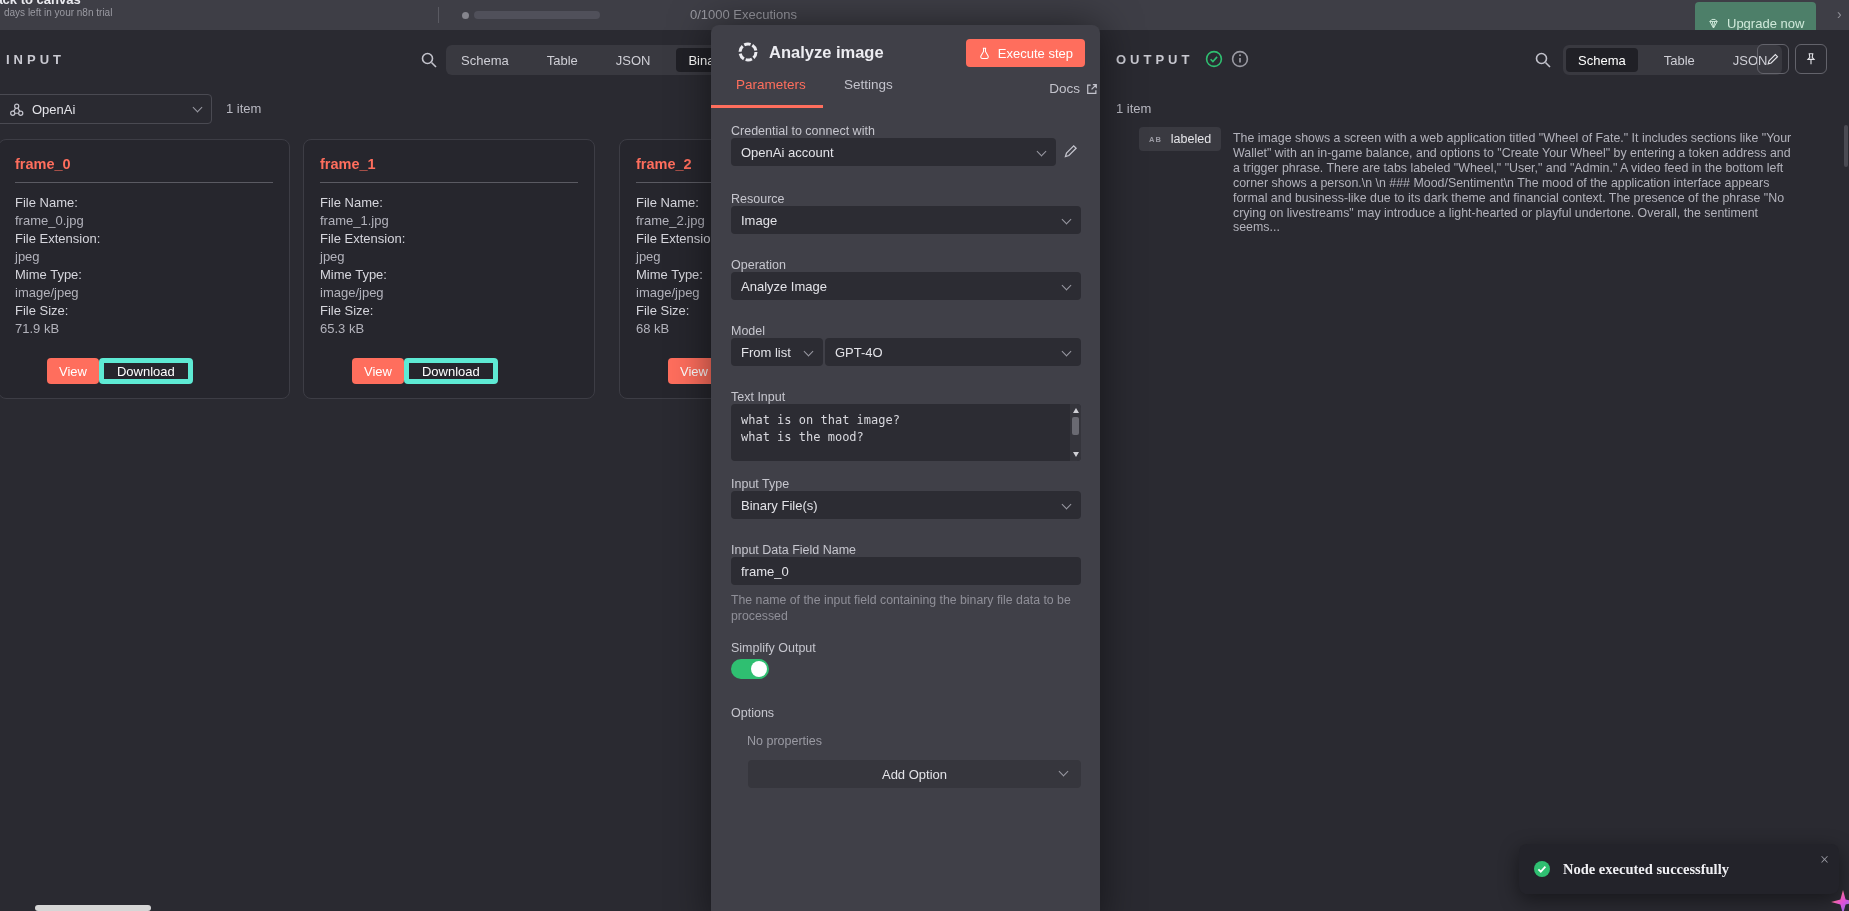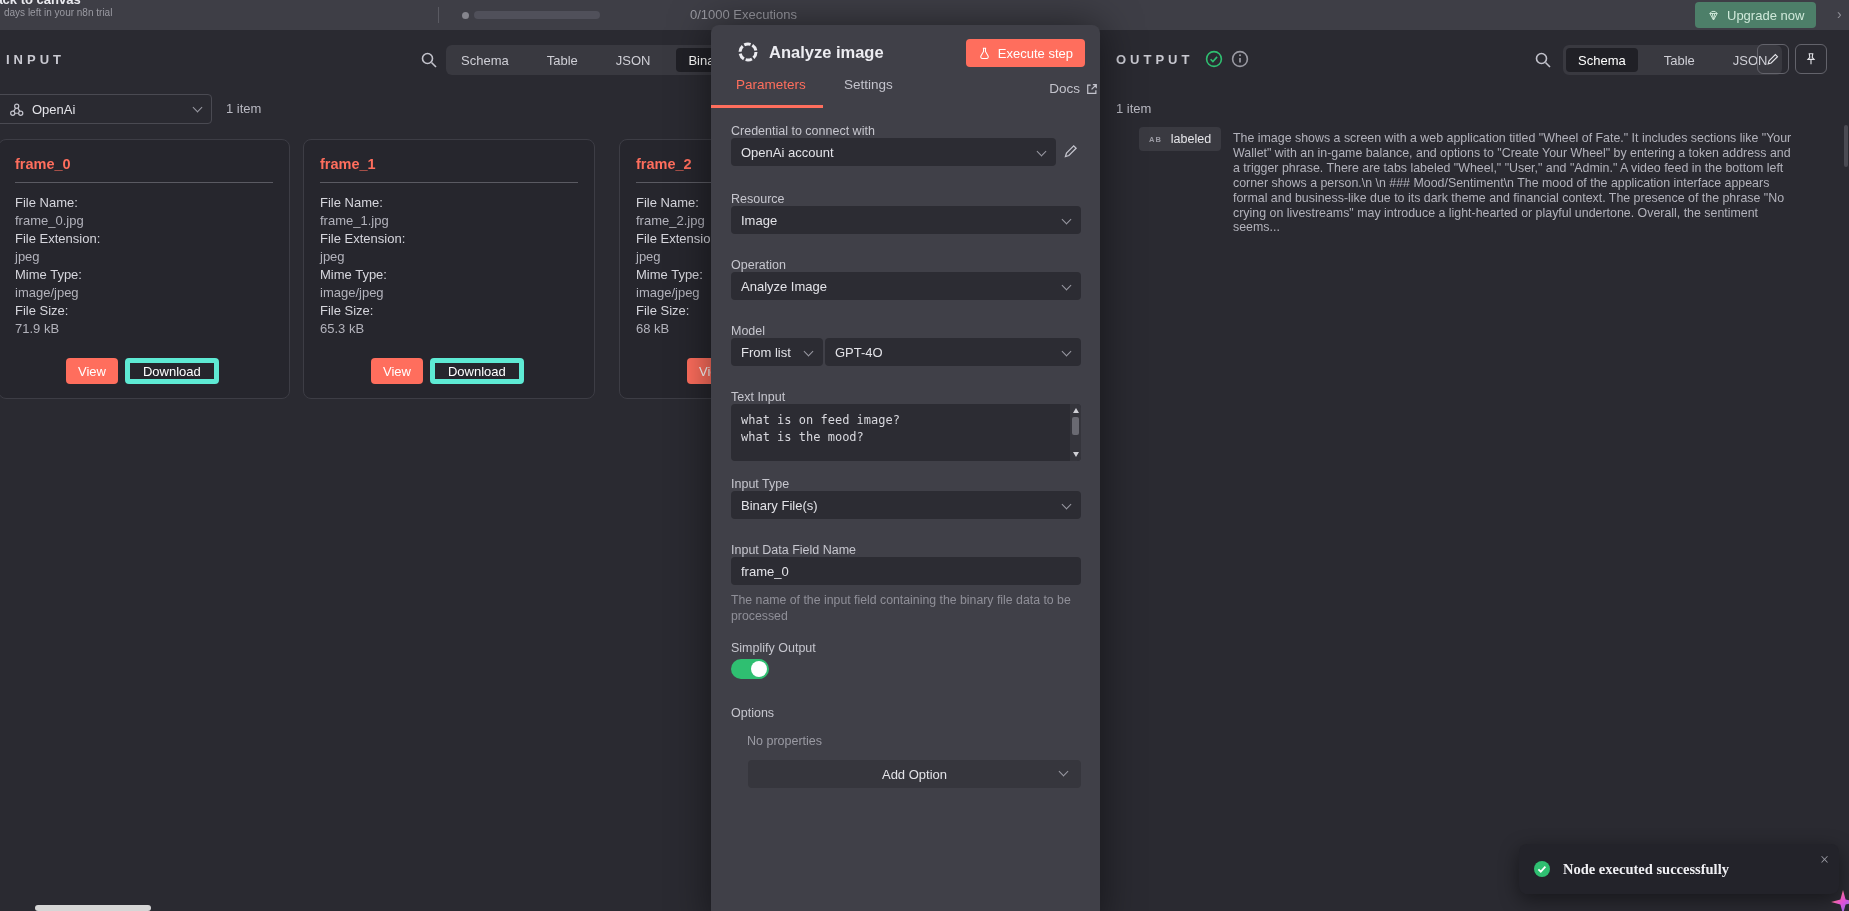--- a/index.html
+++ b/index.html
@@ -12,21 +12,21 @@
     background:#3e3e46; overflow:hidden; z-index:1; }
   .back-canvas { position:absolute; left:-14px; top:-8px; color:#e9e9ee;
     font-size:13px; font-weight:700; }
   .trial-text { position:absolute; left:4px; top:7px; color:#9a9aa2; font-size:10px; }
   .tb-divider { position:absolute; left:438px; top:7px; width:1px; height:16px; background:#5a5a62; }
   .trial-dot { position:absolute; left:462px; top:12px; width:7px; height:7px;
     border-radius:50%; background:#85858d; }
   .trial-track { position:absolute; left:474px; top:11px; width:126px; height:8px;
     border-radius:4px; background:#50505a; }
   .exec-count { position:absolute; left:690px; top:7px; color:#9a9aa2; font-size:13px; }
-  .upgrade-btn { position:absolute; left:1695px; top:2px; height:26px; padding:0 12px;
+  .upgrade-btn { position:absolute; left:1695px; top:2px; height:42px; padding:0 12px;
     display:flex; align-items:center; gap:7px; background:#4d7f69; border-radius:4px;
     color:#cfe9da; font-size:13px; cursor:pointer; }
   .tb-chev { position:absolute; left:1837px; top:6px; color:#8f8f97; font-size:14px; }
 
   
   .main { position:absolute; left:0; top:30px; width:1849px; height:881px;
     background:#2a2a31; z-index:2; }
   .panel-title { position:absolute; font-size:13px; font-weight:700; letter-spacing:4px;
     color:#c9c9d1; }
   .tabs { position:absolute; height:30px; background:#393940; border-radius:6px;
@@ -47,21 +47,21 @@
   .source-select .chev { margin-left:auto; }
 
   
   .card { position:absolute; top:109px; width:292px; height:260px; background:#26262d;
     border:1px solid #3d3d45; border-radius:8px; padding:16px; }
   .card-title { color:#ff6e5d; font-weight:700; font-size:14.5px; }
   .card-hr { margin-top:10px; border-bottom:1px solid #5a5a62; }
   .card-fields { margin-top:11px; font-size:13px; line-height:18px; }
   .cf-label { color:#d6d6dd; }
   .cf-value { color:#b2b2bb; }
-  .card-btns { position:absolute; left:67px; bottom:14px; display:flex; gap:7px; }
+  .card-btns { position:absolute; left:48px; bottom:14px; display:flex; }
   .btn-view { min-width:49px; height:26px; padding:0 12px; background:#ff6e5d; color:#fff;
     border:none; border-radius:4px; font-size:13px; font-family:inherit; cursor:pointer; }
   .btn-download { height:26px; padding:0 13px; background:transparent; color:#fff;
     border:5px solid #5eead4; border-radius:4px; font-size:13px; font-family:inherit; cursor:pointer; }
 
   
   .modal { position:absolute; left:711px; top:9px; width:389px; height:902px;
     background:#404048; border-radius:8px 8px 0 0; box-shadow:0 0 40px rgba(0,0,0,.5);
     z-index:5;margin-top:16px; }
   .modal-title { position:absolute; left:58px; top:18px; font-size:16.5px; font-weight:600;
@@ -328,21 +328,21 @@
       <span>From list</span>
       <span class="chev"></span>
     </div>
     <div class="select" style="left:114px; top:313px; width:256px;">
       <span>GPT-4O</span>
       <span class="chev"></span>
     </div>
 
     <div class="f-label" style="top:365px;">Text Input</div>
     <div class="textarea">
-      <div class="lines"><span>what is on feed image?</span>
+      <div class="lines"><span>what is on that image?</span>
 <span>what is the mood?</span></div>
       <div class="ta-scroll">
         <div class="ta-arrow ta-up"></div>
         <div class="ta-thumb"></div>
         <div class="ta-arrow ta-down"></div>
       </div>
     </div>
 
     <div class="f-label" style="top:452px;">Input Type</div>
     <div class="select" style="top:466px; width:350px;">

